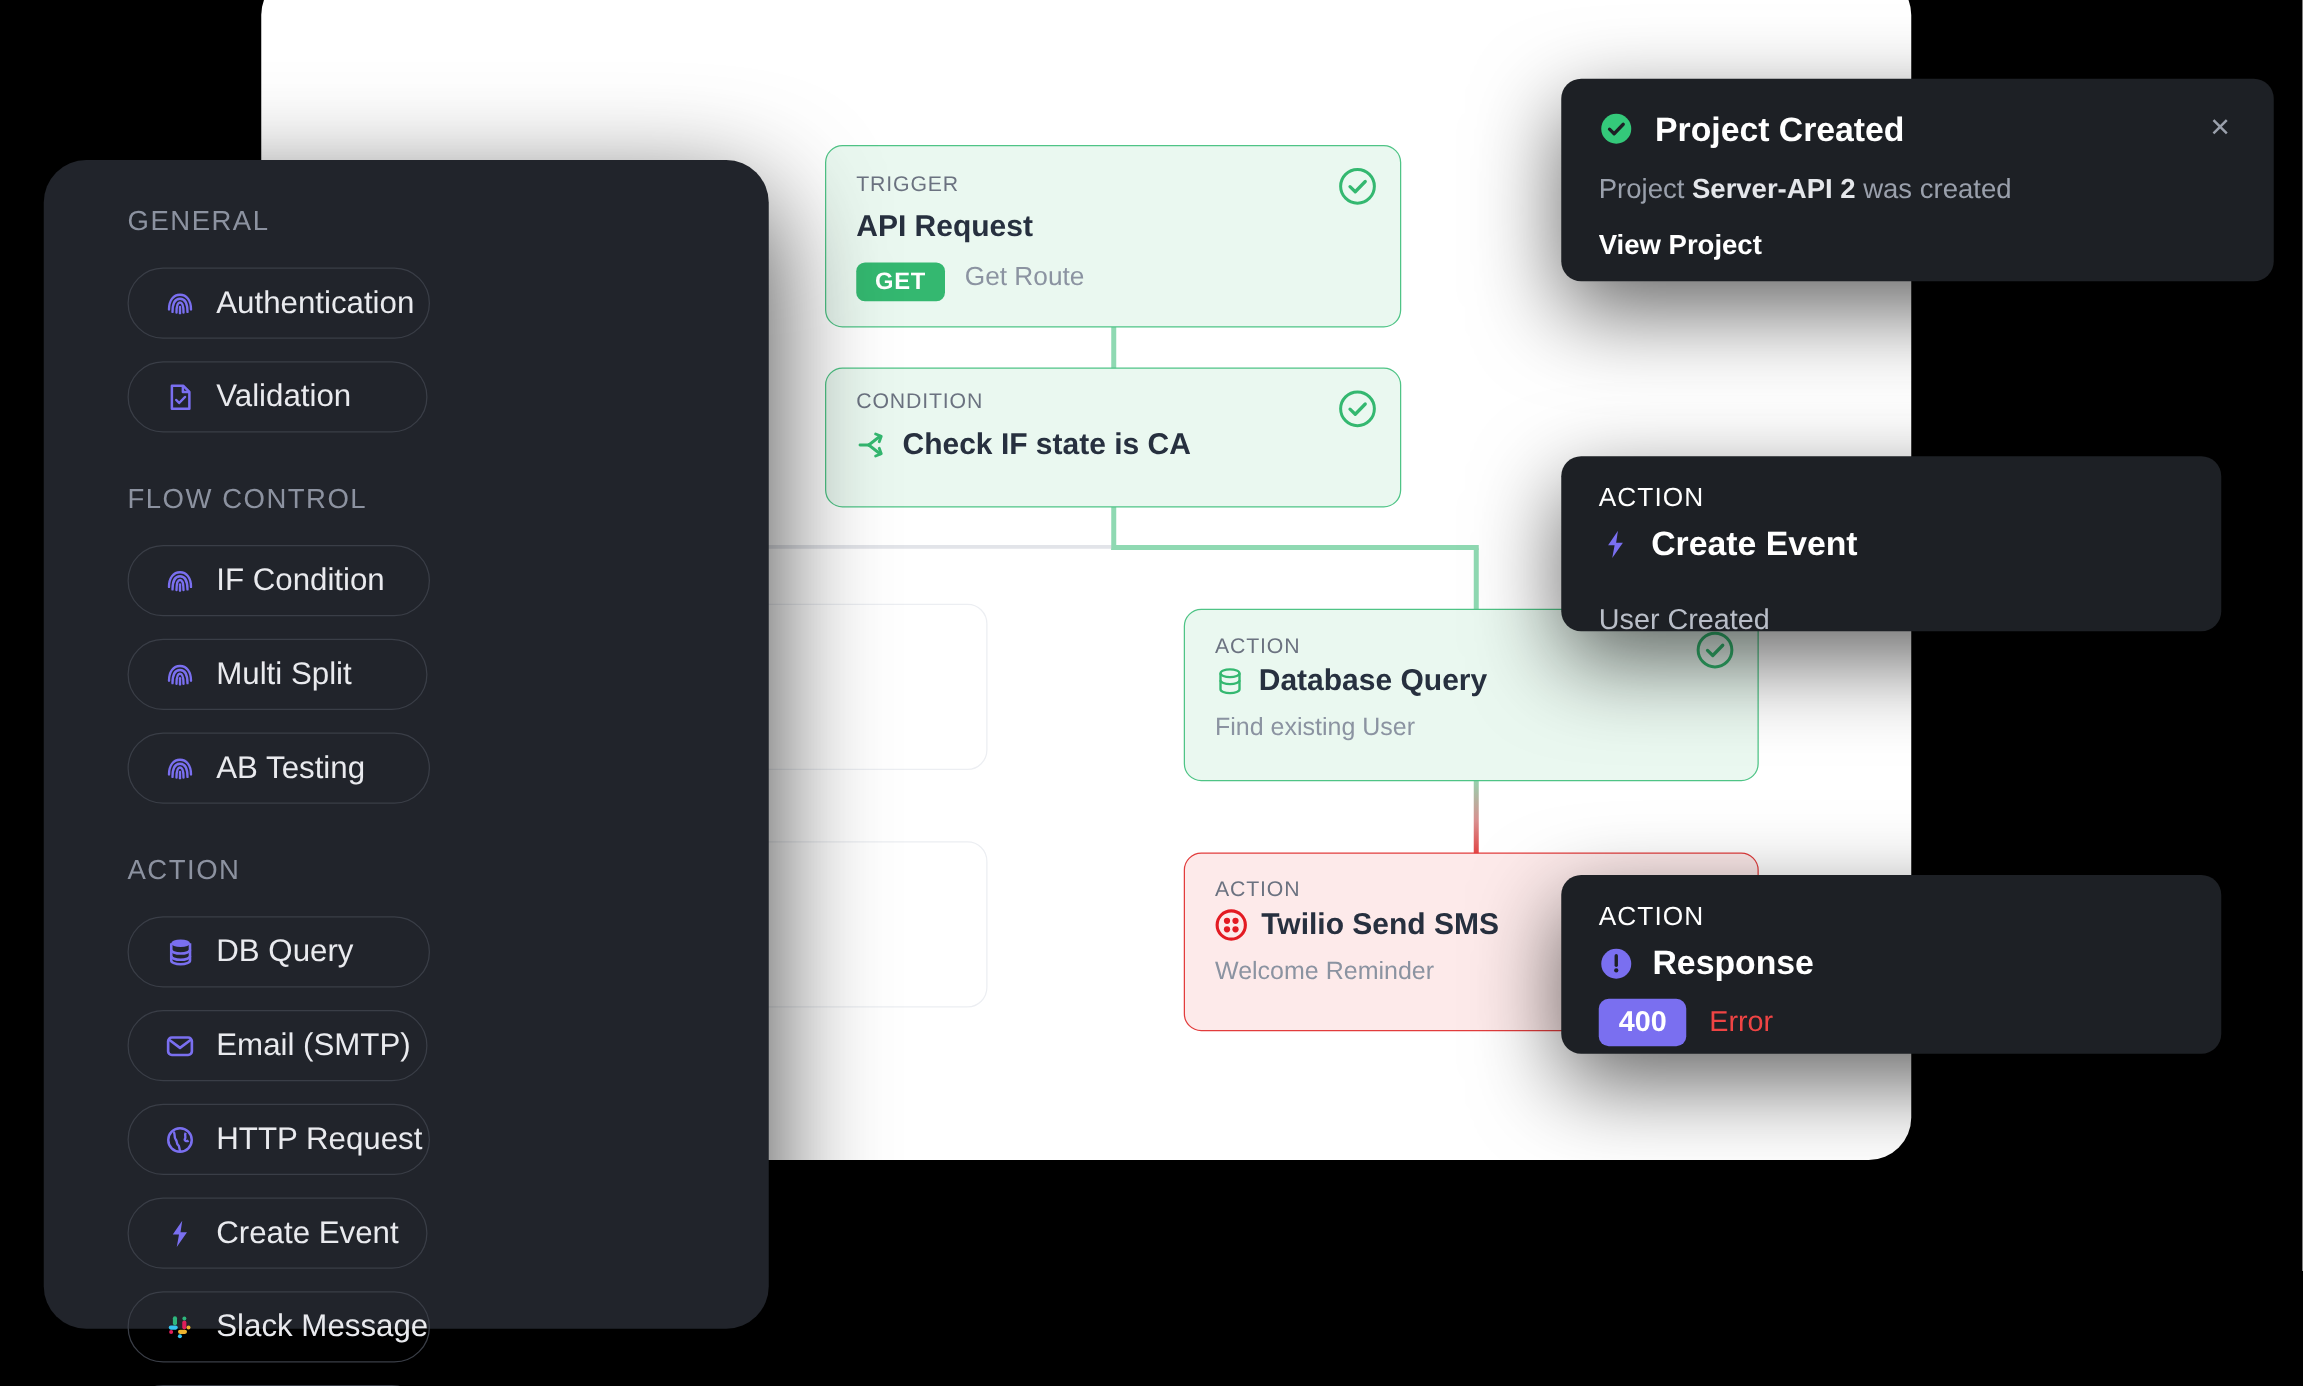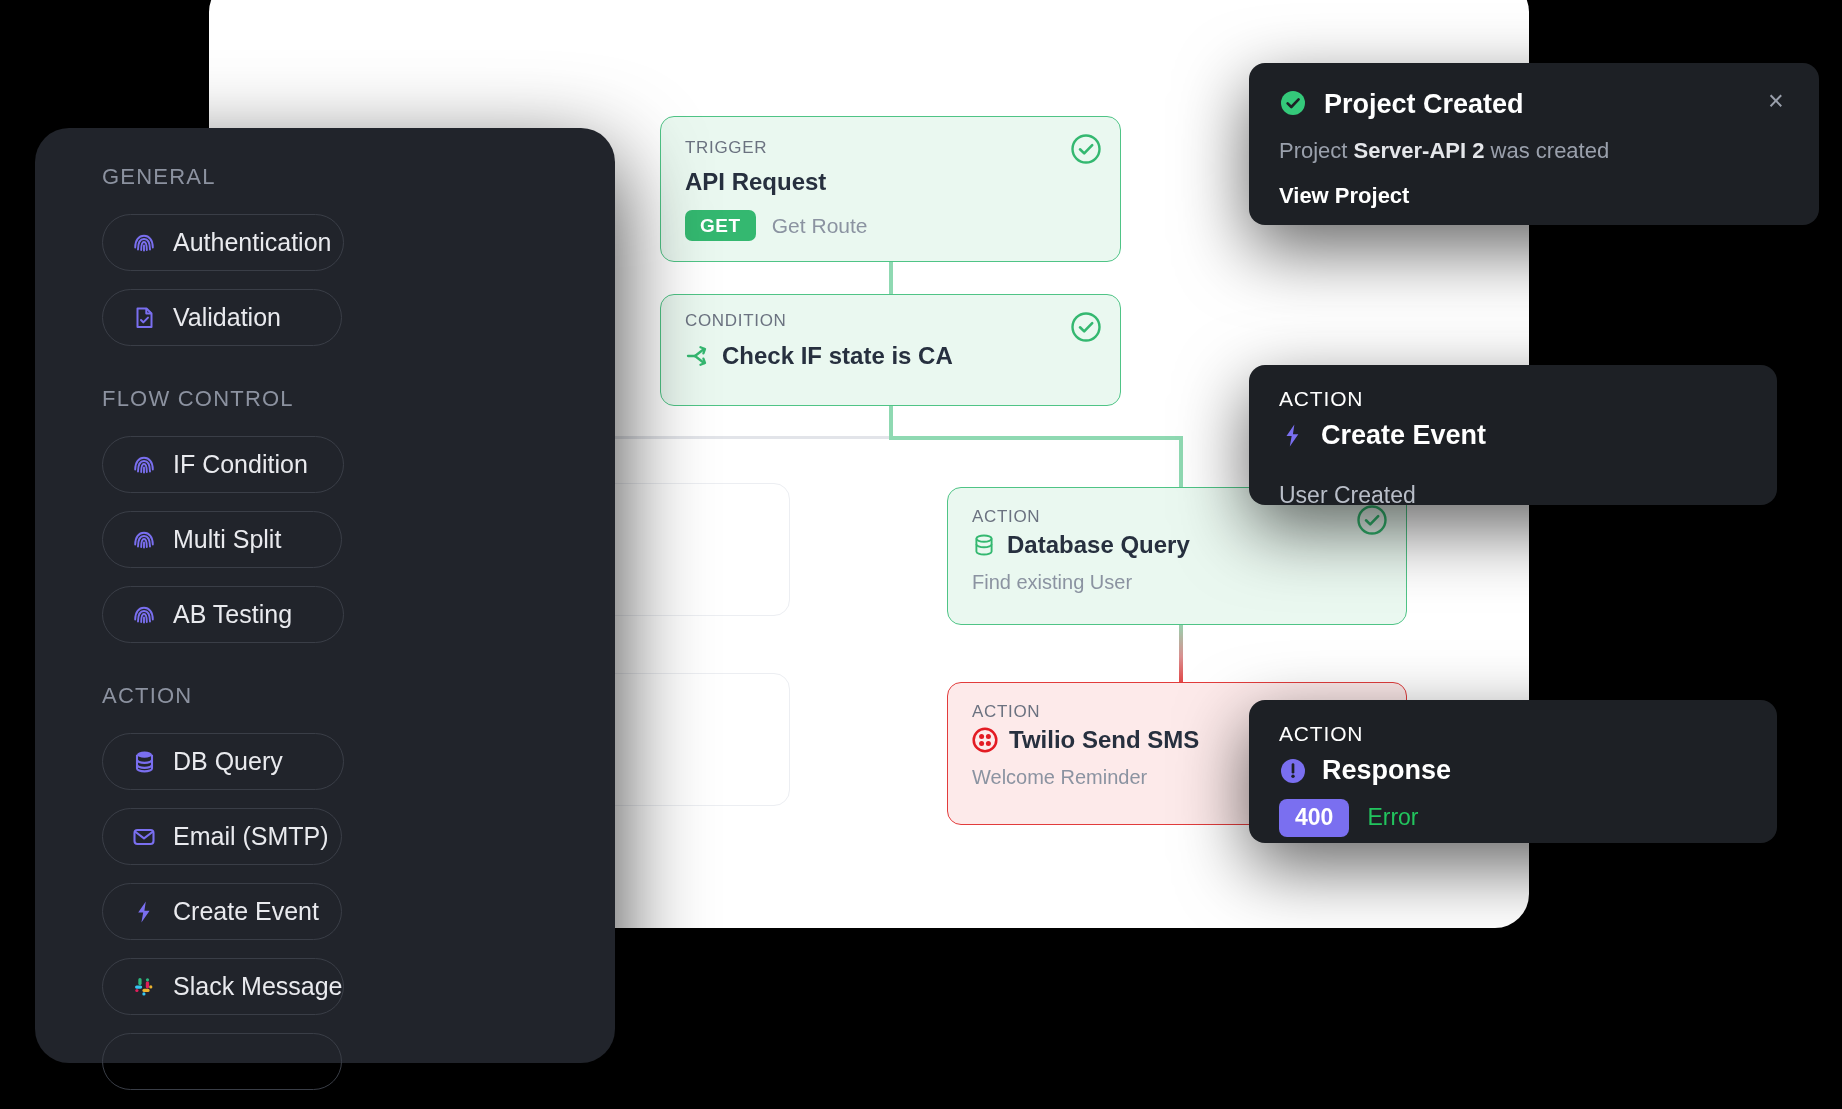--- a/index.html
+++ b/index.html
@@ -30,21 +30,21 @@
   .node .sub{font-size:20px;color:#8b93a1;line-height:1;}
   .badge-check{position:absolute;top:16px;right:18px;width:32px;height:32px;}
 
   .node-green{background:#eaf8f0;border:1.6px solid #4fc486;}
   .node-red{background:#fdeaea;border:1.6px solid #e23c3c;}
   .node-ghost{background:#ffffff;border:1.5px solid #eceef2;border-radius:16px;}
 
   #node-trigger{left:660px;top:116px;width:461px;height:146px;padding:22px 24px;}
   #node-trigger .kicker{margin-bottom:12px;}
   #node-trigger .title{margin-bottom:14px;margin-top:12px;}
-  .method-row{display:flex;align-items:center;gap:16px;}
+  .method-row{display:flex;align-items:flex-start;gap:16px;}
   .method-pill{
     background:#34b870;color:#fff;font-size:19px;font-weight:700;
     letter-spacing:.03em;padding:5px 15px;border-radius:7px;line-height:1.15;
   }
   .method-label{font-size:21px;color:#8b93a1;}
 
   #node-condition{left:660px;top:294px;width:461px;height:112px;padding:17px 24px;}
   #node-condition .kicker{margin-bottom:13px;}
 
   #node-dbquery{left:947px;top:487px;width:460px;height:138px;padding:20px 24px;}
@@ -123,21 +123,21 @@
   .fcard .title{
     font-size:27px;font-weight:700;color:#ffffff;display:flex;align-items:center;gap:15px;
     margin-top:9px;
   }
   .fcard .sub{font-size:23px;color:#b9bec8;margin-top:31px;}
   .status-row{display:flex;align-items:center;gap:18px;margin-top:13px;}
   .status-pill{
     background:#7a6ff0;color:#fff;font-size:23px;font-weight:700;
     padding:5px 16px;border-radius:8px;line-height:1.2;
   }
-  .status-text{font-size:23px;color:#22c55e;text-align:right;}
+  .status-text{font-size:23px;color:#ef4444;text-align:right;}
 
   svg{display:block;}
 </style>
 </head>
 <body>
 
 <div id="stage">
 
   <div id="canvas"></div>
 
@@ -316,20 +316,30 @@
           </div>
           <div class="chip w-em">
             <span class="ic">
               <svg viewBox="0 0 26 26" width="26" height="26">
                 <rect x="3.5" y="6" width="19" height="14" rx="3" fill="none" stroke="#7a6ff0" stroke-width="2.1"></rect>
                 <path d="M4.6 8 L13 14.3 L21.4 8" fill="none" stroke="#7a6ff0" stroke-width="2.1" stroke-linecap="round" stroke-linejoin="round"></path>
               </svg>
             </span>
             <span>Email (SMTP)</span>
           </div>
+          <div class="chip w-http">
+            <span class="ic">
+              <svg viewBox="0 0 26 26" width="26" height="26">
+                <circle cx="13" cy="13" r="9.4" fill="none" stroke="#7a6ff0" stroke-width="2"></circle>
+                <path d="M8 6.5 C9.5 9 8 11 9.5 12.5 C11 14 10 16 11.5 17 C13 18 12 21 13.5 22.3" fill="none" stroke="#7a6ff0" stroke-width="1.9"></path>
+                <path d="M17.5 7.2 C16.4 9.4 18 10.5 17 12 C16 13.5 18.5 14.5 19.8 13.4" fill="none" stroke="#7a6ff0" stroke-width="1.9"></path>
+              </svg>
+            </span>
+            <span>HTTP Request</span>
+          </div>
           <div class="chip w-ce">
             <span class="ic">
               <svg viewBox="0 0 26 26" width="26" height="26">
                 <path d="M14.8 2.5 L7.2 13.6 H12.2 L10.4 23.5 L18.6 11.8 H13.4 Z" fill="#7a6ff0"></path>
               </svg>
             </span>
             <span>Create Event</span>
           </div>
           <div class="chip w-slack">
             <span class="ic">

